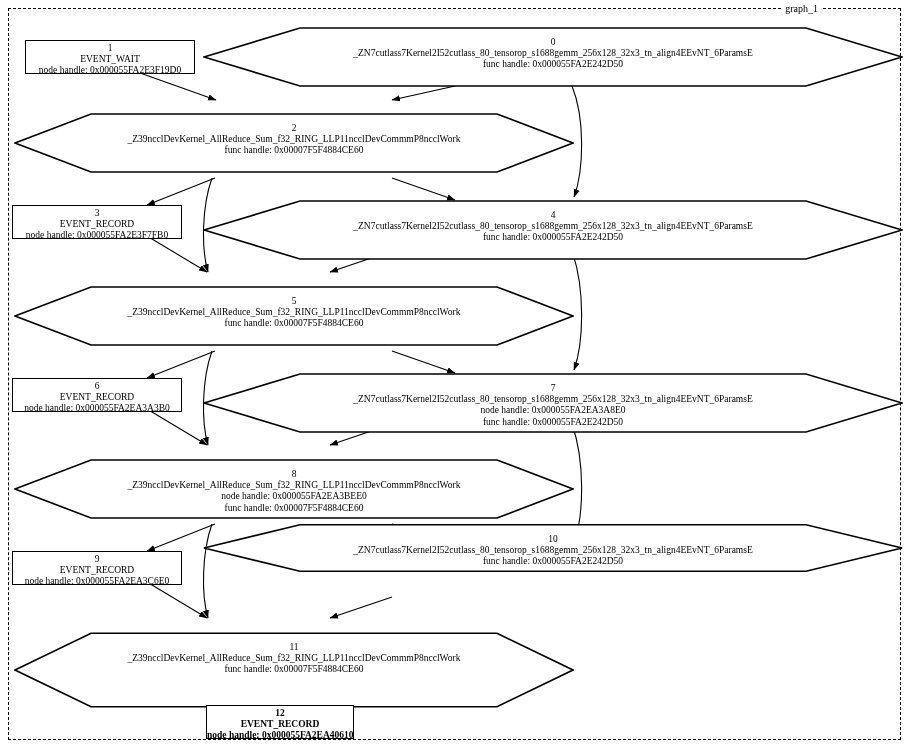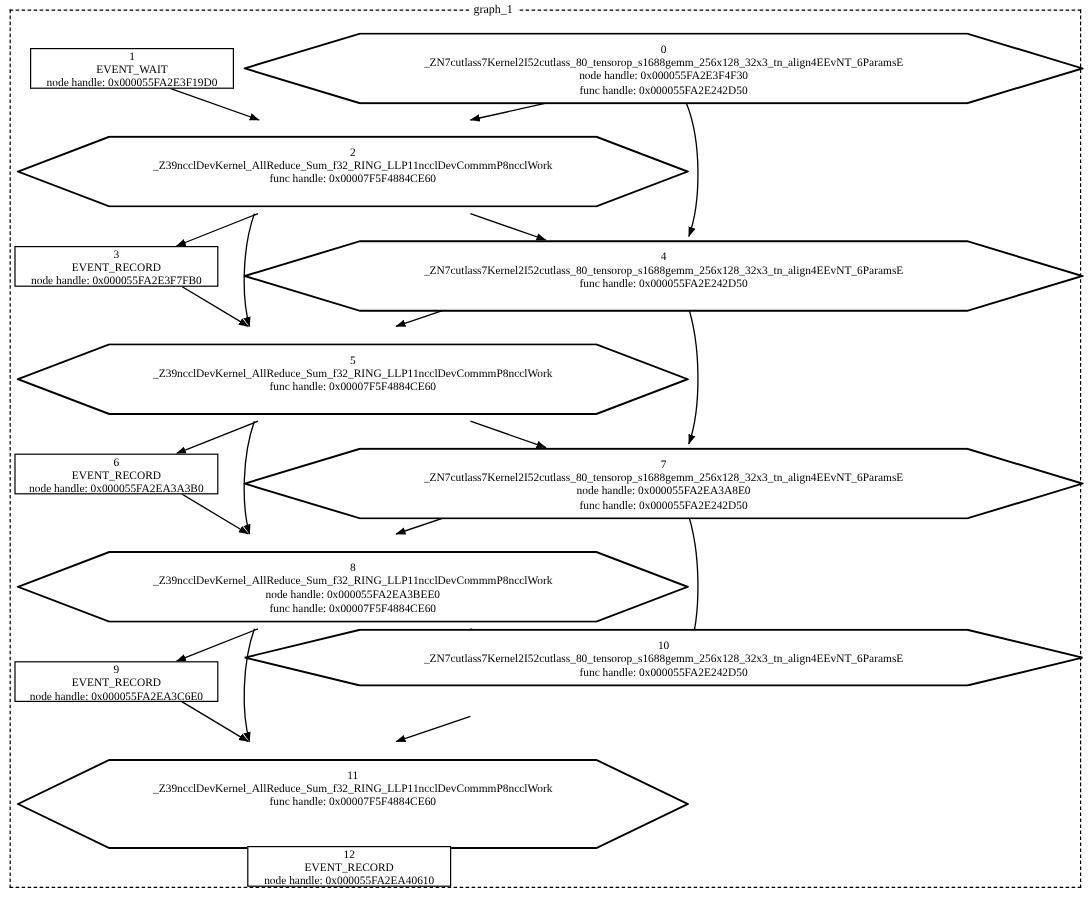--- a/index.html
+++ b/index.html
@@ -33,21 +33,21 @@
     width: 893px;
     height: 732px;
     border: 1px dashed #000000;
     box-sizing: border-box;
   }
   .cluster-title {
     position: absolute;
     top: 3px;
     left: 0;
     width: 822px;
-    text-align: center;
+    text-align: right;
     font-size: 10px;
     line-height: 12px;
     color: #000000;
     background: transparent;
     font-family: Liberation Serif, serif;
   }
   .cluster-title span {
     background: #ffffff;
     padding: 0 4px;
   }
@@ -144,21 +144,20 @@
     </g>
   </svg>
 
   <div class="node node-hex" style="left:203px; top:27px; width:700px; height:60px;">
     <svg viewBox="0 0 700 60" preserveAspectRatio="none">
       <polygon points="1,30 97,1 603,1 699,30 603,59 97,59" fill="#ffffff" stroke="#000000" stroke-width="1.6" vector-effect="non-scaling-stroke"></polygon>
     </svg>
     <div class="lines" style="top:10px;">
       <span class="nline nline-id">0</span>
       <span class="nline">_ZN7cutlass7Kernel2I52cutlass_80_tensorop_s1688gemm_256x128_32x3_tn_align4EEvNT_6ParamsE</span>
-      <span class="nline">node handle: 0x000055FA2E3F4F30</span>
       <span class="nline">func handle: 0x000055FA2E242D50</span>
     </div>
   </div>
 
   <div class="node node-box" style="left:25px; top:40px; width:170px; height:34px;">
     <div class="lines" style="top:2px;">
       <span class="nline nline-id">1</span>
       <span class="nline">EVENT_WAIT</span>
       <span class="nline">node handle: 0x000055FA2E3F19D0</span>
     </div>
@@ -260,21 +259,21 @@
     <svg viewBox="0 0 560 60" preserveAspectRatio="none">
       <polygon points="1,30 77,1 483,1 559,30 483,59 77,59" fill="#ffffff" stroke="#000000" stroke-width="1.6" vector-effect="non-scaling-stroke"></polygon>
     </svg>
     <div class="lines" style="top:10px;">
       <span class="nline nline-id">11</span>
       <span class="nline">_Z39ncclDevKernel_AllReduce_Sum_f32_RING_LLP11ncclDevCommmP8ncclWork</span>
       <span class="nline">func handle: 0x00007F5F4884CE60</span>
     </div>
   </div>
 
-  <div class="node node-box" style="left:206px; top:705px; width:170px; height:34px;">
+  <div class="node node-box" style="left:206px; top:705px; width:148px; height:34px;font-weight:bold;">
     <div class="lines" style="top:2px;">
       <span class="nline nline-id">12</span>
       <span class="nline">EVENT_RECORD</span>
       <span class="nline">node handle: 0x000055FA2EA40610</span>
     </div>
   </div>
 
 </div>
 
 </body></html>

